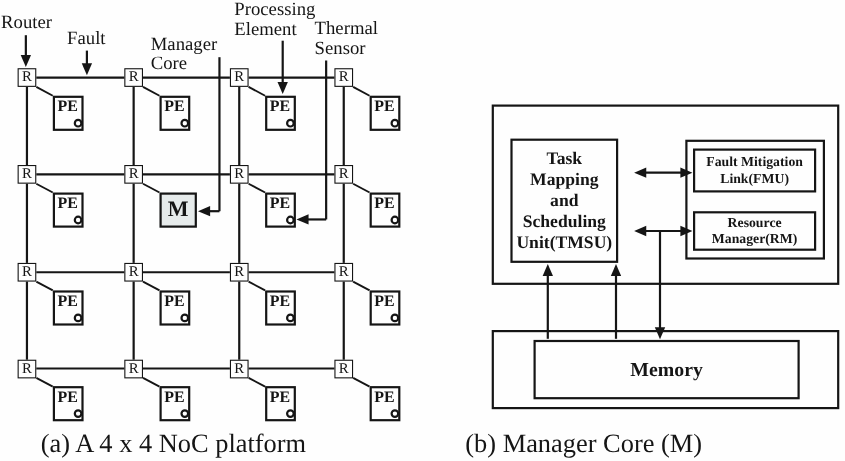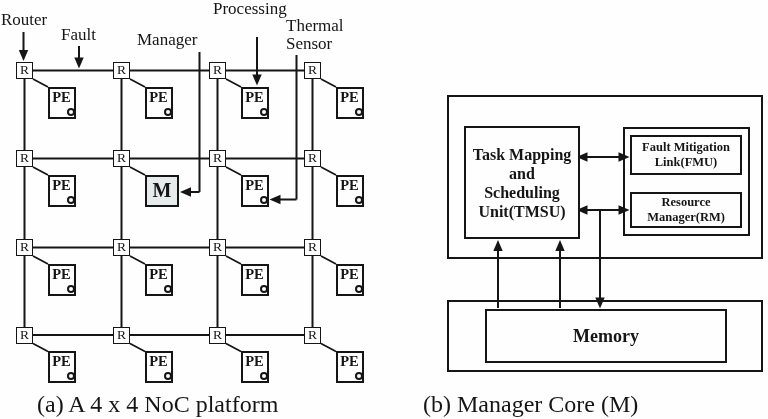--- a/index.html
+++ b/index.html
@@ -38,39 +38,41 @@
 <body>
 
 <div class="stage">
 
   <div class="ann" style="left:1px;top:11px">Router</div>
 
   <div class="ann" style="left:61px;top:26px">Fault</div>
 
   <div class="ann ctr" style="left:137px;top:31px;width:80px">
     <div>Manager</div>
+    <div>Core</div>
   </div>
 
   <div class="ann ctr" style="left:213px;top:0px;width:80px">
     <div>Processing</div>
+    <div>Element</div>
   </div>
 
   <div class="ann ctr" style="left:286px;top:17px;width:78px">
     <div>Thermal</div>
     <div>Sensor</div>
   </div>
 
   <div class="caption" style="left:37px;top:391px">(a) A 4 x 4 NoC platform</div>
   <div class="caption" style="left:423px;top:391px">(b) Manager Core (M)</div>
 
   <div class="outer-box" style="left:447px;top:95px;width:316px;height:164px"></div>
   <div class="outer-box" style="left:447px;top:300px;width:316px;height:72px"></div>
   <div class="outer-box" style="left:623px;top:127px;width:127px;height:109px;border-width:2px"></div>
 
-  <div class="inner-box tmsu" style="left:464px;top:126px;width:116px;height:113px">
+  <div class="inner-box tmsu" style="left:464px;top:126px;width:98px;height:113px">
     <div>Task Mapping</div>
     <div>and</div>
     <div>Scheduling</div>
     <div>Unit(TMSU)</div>
   </div>
 
   <div class="inner-box unit-sm" style="left:630px;top:135px;width:112px;height:40px">
     <div>Fault Mitigation</div>
     <div>Link(FMU)</div>
   </div>

